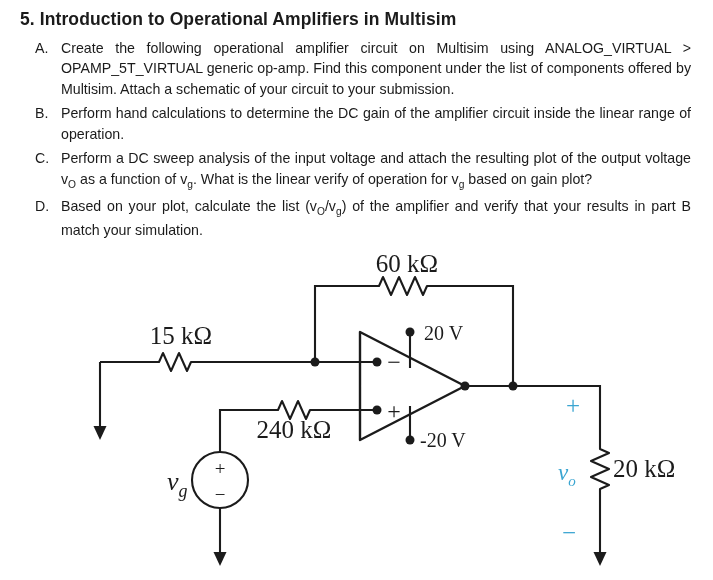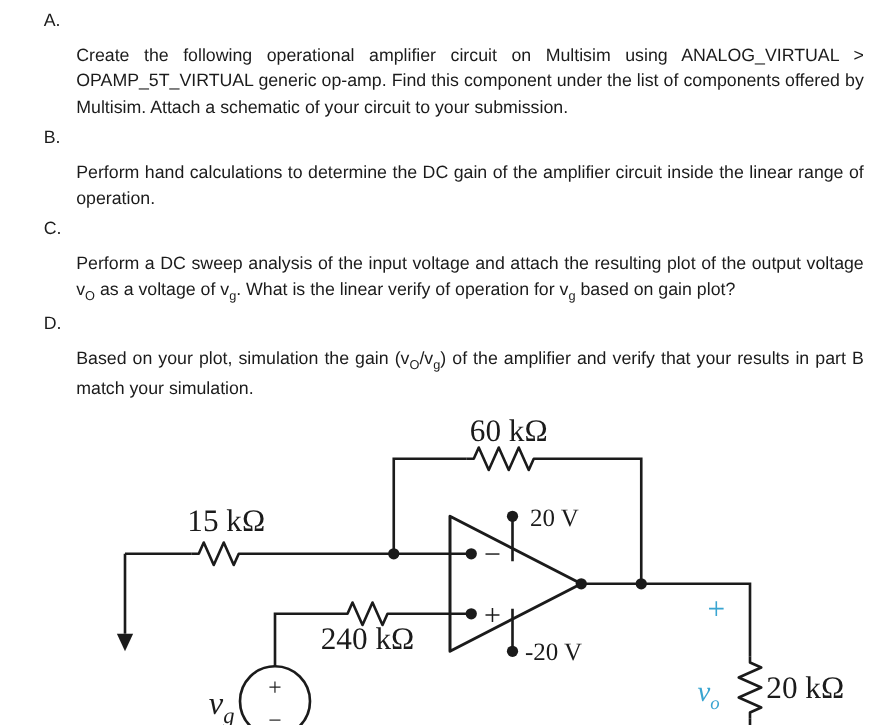--- a/index.html
+++ b/index.html
@@ -24,59 +24,59 @@
     flex: 0 0 26px;
     font-size: 14.2px;
     line-height: 1.44;
   }
   .item-text {
     flex: 1;
     font-size: 14.2px;
     line-height: 1.44;
     text-align: justify;
     padding-right: 2px;
-    margin-top: 28px;
   }
   sub { font-size: .72em; }
   .circuit { margin-top: 2px; }
   svg text { font-family: "Liberation Serif", serif; fill: var(--ink, #1b1b1b); }
   svg .italic { font-style: italic; }
   .blue { fill: var(--accent_blue, #3aa5d1); }
   .wire { stroke: var(--ink, #1b1b1b); stroke-width: 2.1; fill: none; }
   .comp { stroke: var(--ink, #1b1b1b); stroke-width: 2.1; fill: none; stroke-linejoin: round; }
   .dot { fill: var(--ink, #1b1b1b); }
   .arrow { fill: var(--ink, #1b1b1b); }
   .tri { fill: #ffffff; stroke: var(--ink, #1b1b1b); stroke-width: 2.4; stroke-linejoin: round; }
 </style>
 </head>
 <body>
 
 <div class="doc">
 
+  <div class="title">5. Introduction to Operational Amplifiers in Multisim</div>
 
   <div class="items">
 
     <div class="item">
       <div class="item-label">A.</div>
       <div class="item-text"><span>Create the following operational amplifier circuit on Multisim using ANALOG_VIRTUAL &gt; OPAMP_5T_VIRTUAL generic op-amp. Find this component under the list of components offered by Multisim. Attach a schematic of your circuit to your submission.</span></div>
     </div>
 
     <div class="item">
       <div class="item-label">B.</div>
       <div class="item-text"><span>Perform hand calculations to determine the DC gain of the amplifier circuit inside the linear range of operation.</span></div>
     </div>
 
     <div class="item">
       <div class="item-label">C.</div>
-      <div class="item-text"><span>Perform a DC sweep analysis of the input voltage and attach the resulting plot of the output voltage v</span><sub>O</sub><span> as a voltage of v</span><sub>g</sub><span>. What is the linear verify of operation for v</span><sub>g</sub><span> based on gain plot?</span></div>
+      <div class="item-text"><span>Perform a DC sweep analysis of the input voltage and attach the resulting plot of the output voltage v</span><sub>O</sub><span> as a function of v</span><sub>g</sub><span>. What is the linear verify of operation for v</span><sub>g</sub><span> based on gain plot?</span></div>
     </div>
 
     <div class="item">
       <div class="item-label">D.</div>
-      <div class="item-text"><span>Based on your plot, simulation the gain (v</span><sub>O</sub><span>/v</span><sub>g</sub><span>) of the amplifier and verify that your results in part B match your simulation.</span></div>
+      <div class="item-text"><span>Based on your plot, calculate the list (v</span><sub>O</sub><span>/v</span><sub>g</sub><span>) of the amplifier and verify that your results in part B match your simulation.</span></div>
     </div>
 
   </div>
 
   <div class="circuit">
     <svg width="713" height="330" viewBox="0 0 713 330">
 
       <g>
 
         <path class="wire" d="M80,118 H133 M180,118 H340"></path>

